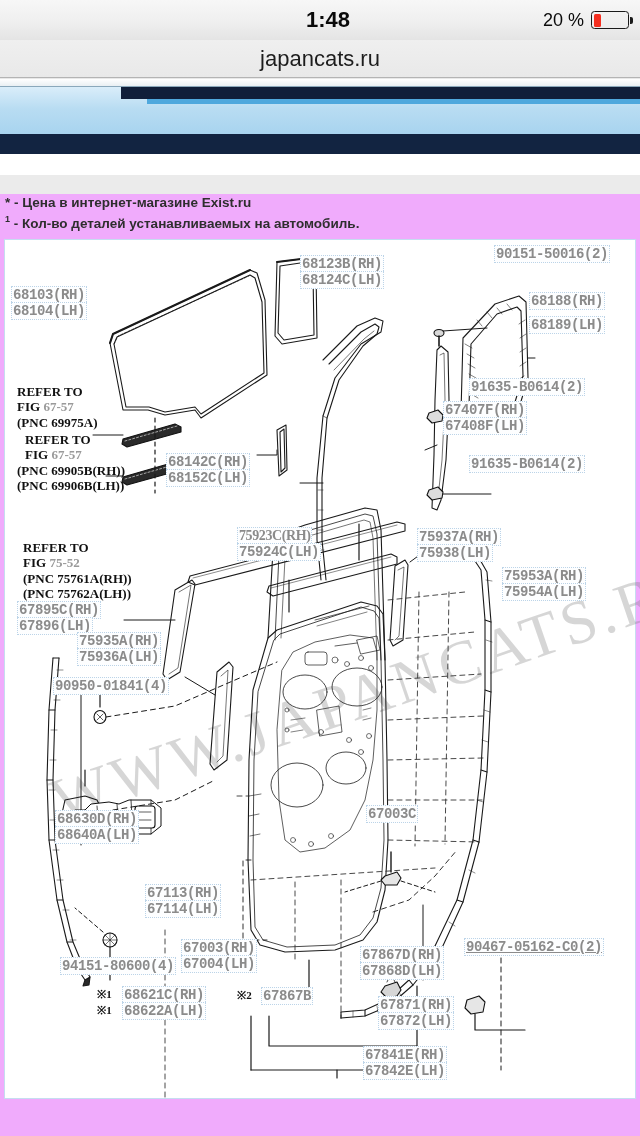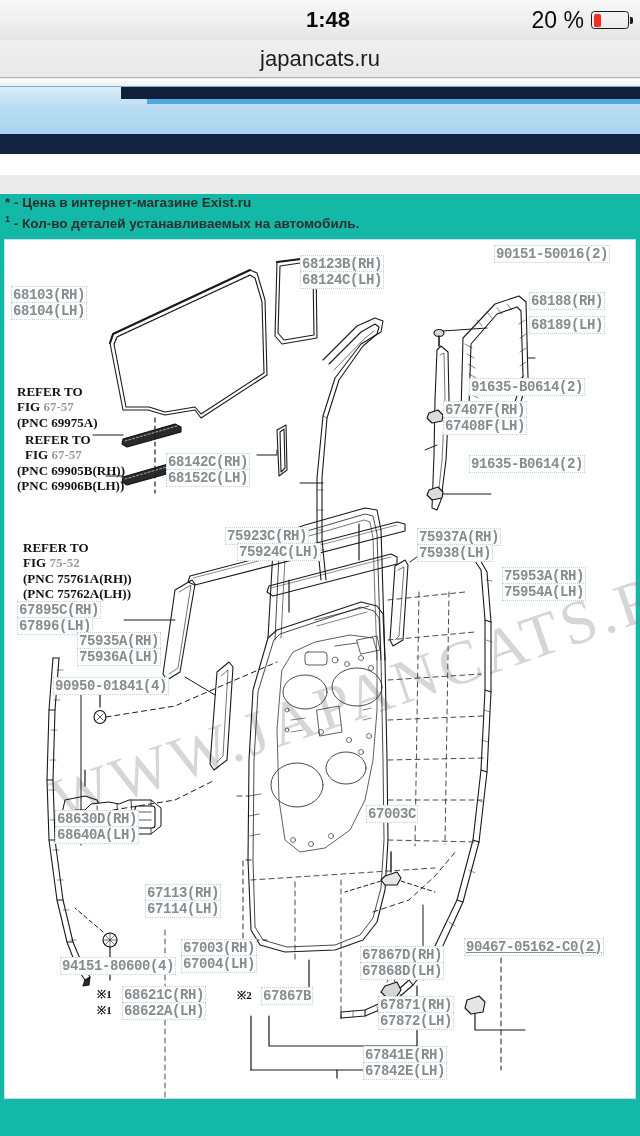--- a/index.html
+++ b/index.html
@@ -33,21 +33,21 @@
   .wifi i:nth-child(3) { width: 7px;  height: 7px;  margin-bottom: 1px; }
   .wifi b { position: absolute; left: 50%; bottom: 0; width: 4px; height: 4px; border-radius: 50%; background:#111; transform: translateX(-50%); }
   .sb-time {
     position: absolute; left: 0; right: 0; text-align: center;
     font-size: 22px; font-weight: bold; color: #0a0a0a; padding-left: 16px;
   }
   .sb-right {
     position: absolute; right: 11px; top: 0; height: 40px;
     display: flex; align-items: center; gap: 7px;
   }
-  .batt-pct { font-size: 23px; color: #0a0a0a; }
+  .batt-pct { font-size: 18px; color: #0a0a0a; }
   .batt {
     position: relative; width: 38px; height: 18px;
     border: 1.8px solid #1a1a1a; border-radius: 3.5px;
   }
   .batt::after {
     content: ""; position: absolute; right: -4.5px; top: 5px;
     width: 3px; height: 7px; background: #1a1a1a; border-radius: 0 2px 2px 0;
   }
   .batt-fill {
     position: absolute; left: 1.5px; top: 1.5px; bottom: 1.5px;
@@ -61,21 +61,21 @@
     background: linear-gradient(to bottom, #efefef 0%, #e9e9e9 100%);
     display: flex; align-items: center; justify-content: center;
     border-bottom: 1px solid #b4b4b4;
   }
   .urltext { font-size: 22px; color: #1d1d1d; }
 
   
   .page {
     position: absolute; top: 79px; left: 0;
     width: 640px; height: 1057px;
-    background: #14b8a6;
+    background: #f0abfc;
     overflow: hidden;
   }
   .site-top-strip {
     position: relative; height: 7px; width: 100%;
     background: linear-gradient(to bottom, #ffffff 0%, #e9eff3 100%);
   }
   .site-band-wrap { position: relative; height: 48px; width: 100%;
     background: linear-gradient(to bottom, #dbeefa 0%, #b8dcf2 48%, #a8d4ef 100%); }
   .site-band-wrap::before {
     content:""; position:absolute; left:0; right:0; top:0; height:1px; background:#8aa8bb;
@@ -438,21 +438,21 @@
     <div class="lbl" style="left:524px; top:76px;">68189(LH)</div>
 
     <div class="lbl" style="left:464px; top:138px;">91635-B0614(2)</div>
     <div class="lbl" style="left:438px; top:161px;">67407F(RH)</div>
     <div class="lbl" style="left:438px; top:177px;">67408F(LH)</div>
     <div class="lbl" style="left:464px; top:215px;">91635-B0614(2)</div>
 
     <div class="lbl" style="left:161px; top:213px;">68142C(RH)</div>
     <div class="lbl" style="left:161px; top:229px;">68152C(LH)</div>
 
-    <div class="lbl" style="left:220px; top:287px;">75923C(RH)</div>
+    <div class="lbl" style="left:232px; top:287px;font-family:Liberation Serif, serif;">75923C(RH)</div>
     <div class="lbl" style="left:232px; top:303px;">75924C(LH)</div>
 
     <div class="lbl" style="left:412px; top:288px;">75937A(RH)</div>
     <div class="lbl" style="left:412px; top:304px;">75938(LH)</div>
 
     <div class="lbl" style="left:497px; top:327px;">75953A(RH)</div>
     <div class="lbl" style="left:497px; top:343px;">75954A(LH)</div>
 
     <div class="lbl" style="left:12px; top:361px;">67895C(RH)</div>
     <div class="lbl" style="left:12px; top:377px;">67896(LH)</div>

